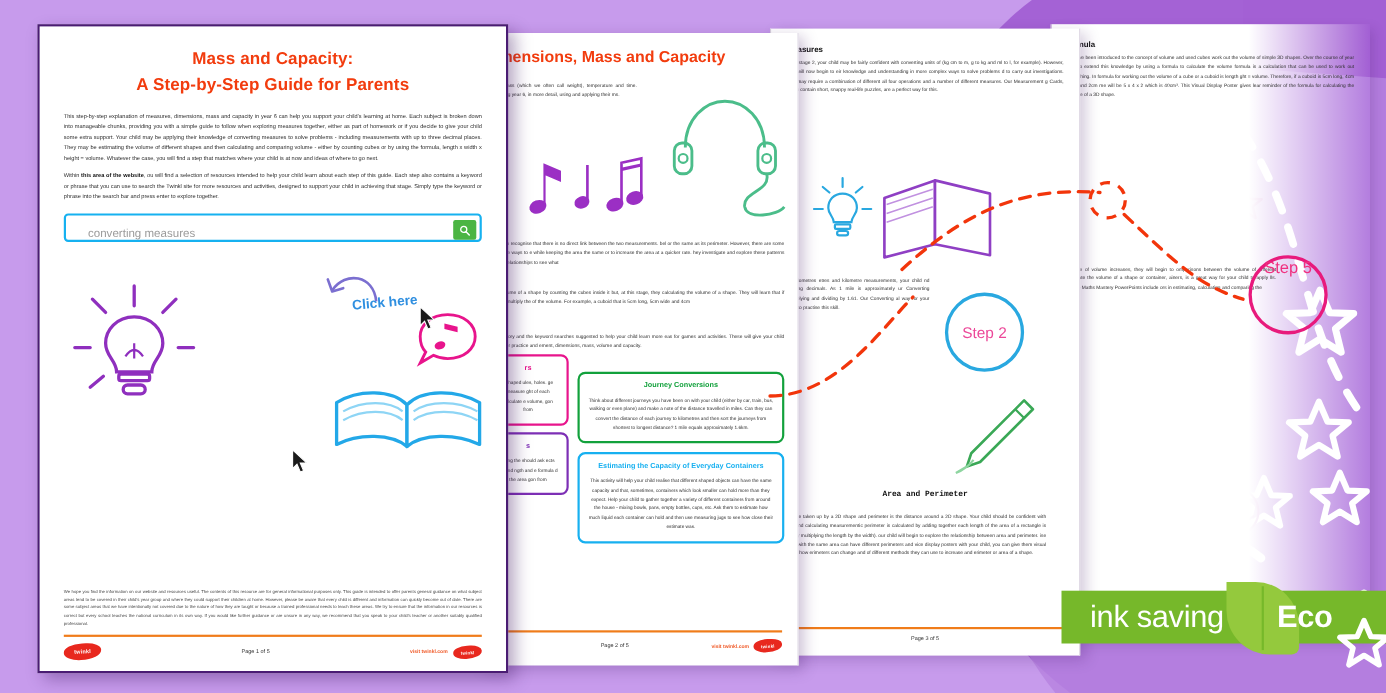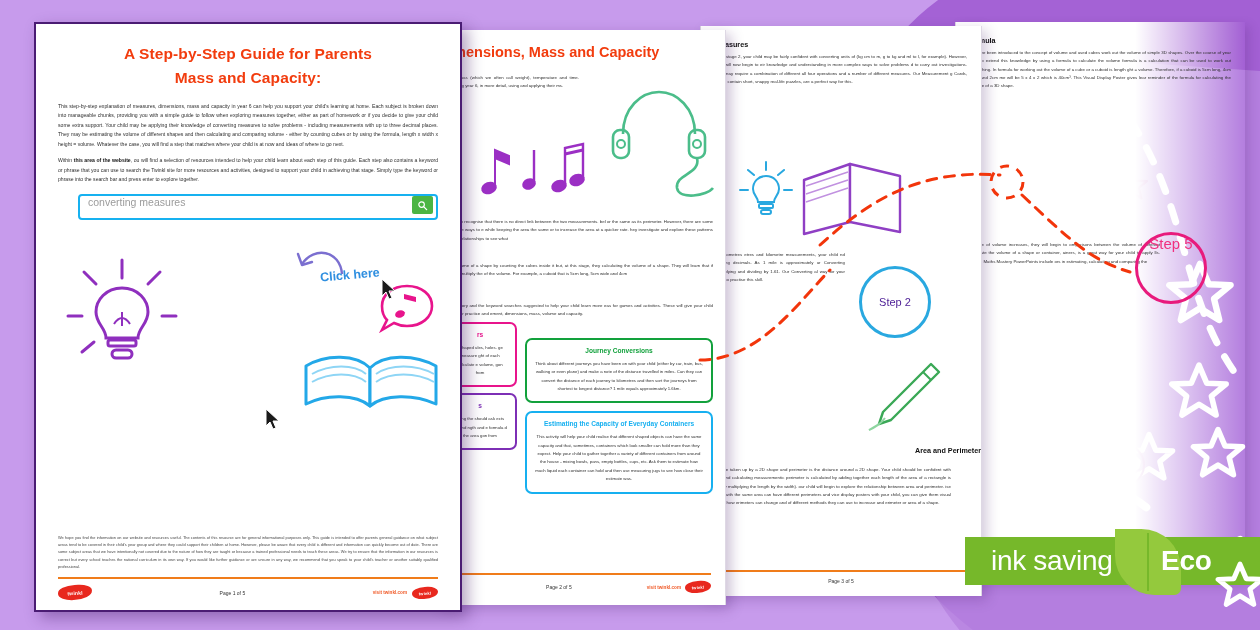--- a/index.html
+++ b/index.html
@@ -101,25 +101,24 @@
   .body-text.p2 { margin-top: 7px; }
   .body-text b { color: #111; }
 
   
   .searchbar {
     margin-top: 10px;
     height: 26px;
     border: 2px solid #16b1f0;
     border-radius: 4px;
     display: flex;
-    align-items: flex-start;
-    padding: 0 3px 0 8px;
+    align-items: flex-end;
+    padding: 0 3px 0 20px;
     background: #fff;
     position: relative;
-    margin-left: 20px;
   }
   .search-value {
     flex: 1;
     color: #9b9b9b;
     font-size: 10.5px;
   }
   .search-btn {
     width: 21px; height: 18px;
     background: #4bb543;
     border-radius: 2px;
@@ -268,44 +267,45 @@
 
   
   svg { display: block; overflow: visible; }
 
   
   #step2 {
     position: absolute;
     left: 158px; top: 240px;
     width: 72px; height: 72px;
     border: 3.2px solid #29a8e0;
-    color: #4c1d95;
-    font-size: 11px;
+    color: #ec4899;
+    font-size: 14px;
     z-index: 6;
   }
   #step5 {
     position: absolute;
     left: 1135px; top: 232px;
     width: 72px; height: 72px;
     border: 3.2px solid #e81a7c;
     color: #f0307f;
     font-size: 15px;
     border-radius: 50%;
     display: flex; align-items: flex-start; justify-content: center;
     background: transparent;
     z-index: 45;
   }
 
   .area-head {
     position: absolute;
     left: 0; right: 0; top: 420px;
-    text-align: right;
+    text-align: center;
     font-size: 7.2px;
     font-weight: bold;
     color: #111;
+    font-family: Liberation Mono, monospace;
   }
 
   
   #eco-badge {
     position: absolute;
     left: 965px; top: 533px;
     width: 352px; height: 58px;
     z-index: 80;
   }
   .eco-bar {
@@ -515,22 +515,22 @@
             <span class="twinkl-logo small">twinkl</span>
           </span>
         </div>
       </div>
     </div>
   </div>
 
   <div class="sheet" id="page1">
     <div class="p1-inner">
       <div class="doc-title">
+        <div>Mass and Capacity:</div>
         <div>A Step-by-Step Guide for Parents</div>
-        <div>Mass and Capacity:</div>
       </div>
 
       <div class="body-text">This step-by-step explanation of measures, dimensions, mass and capacity in year 6 can help you support your child's learning at home. Each subject is broken down into manageable chunks, providing you with a simple guide to follow when exploring measures together, either as part of homework or if you decide to give your child some extra support. Your child may be applying their knowledge of converting measures to solve problems - including measurements with up to three decimal places. They may be estimating the volume of different shapes and then calculating and comparing volume - either by counting cubes or by using the formula, length x width x height = volume. Whatever the case, you will find a step that matches where your child is at now and ideas of where to go next.</div>
 
       <div class="body-text p2">
         <span>Within </span><b>this area of the website</b><span>, ou will find a selection of resources intended to help your child learn about each step of this guide. Each step also contains a keyword or phrase that you can use to search the Twinkl site for more resources and activities, designed to support your child in achieving that stage. Simply type the keyword or phrase into the search bar and press enter to explore together.</span>
       </div>
 
       <div class="searchbar">
         <span class="search-value" title="converting measures">converting measures</span>

